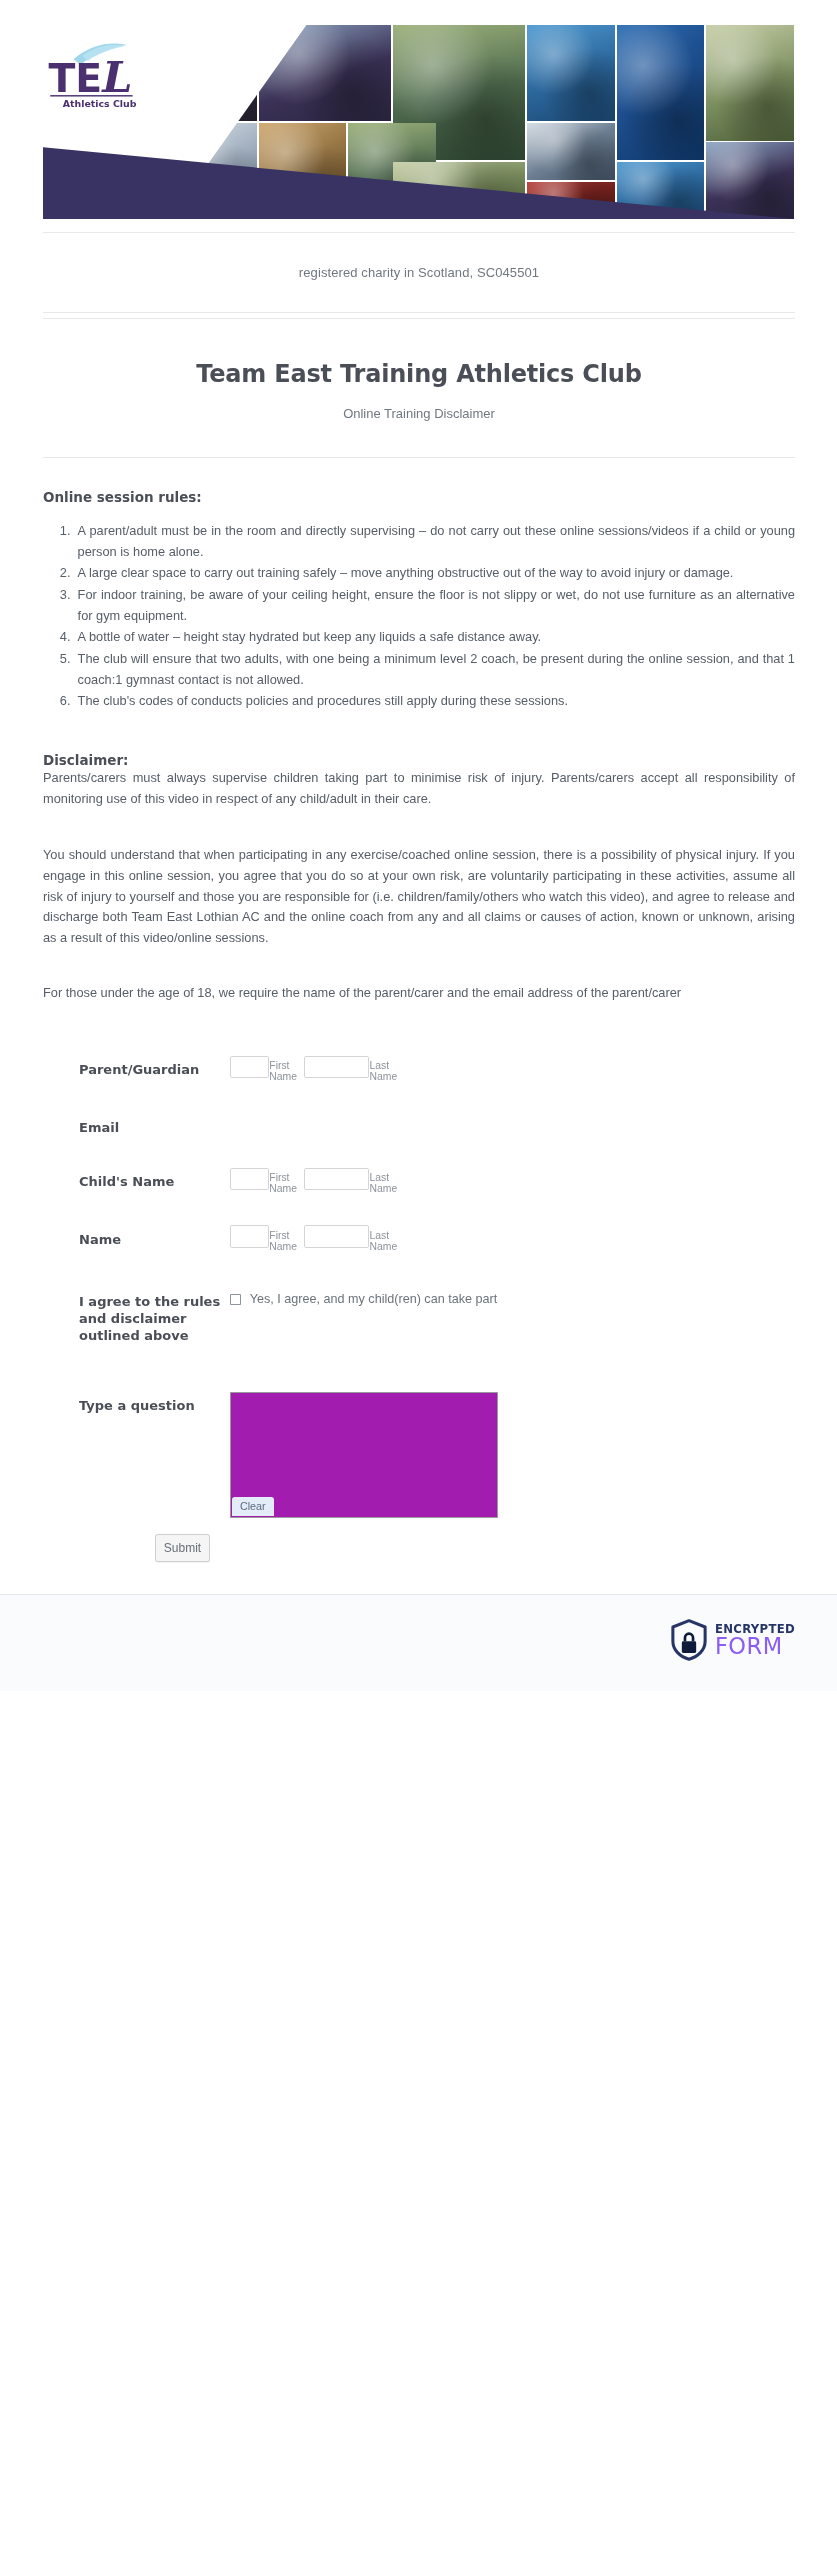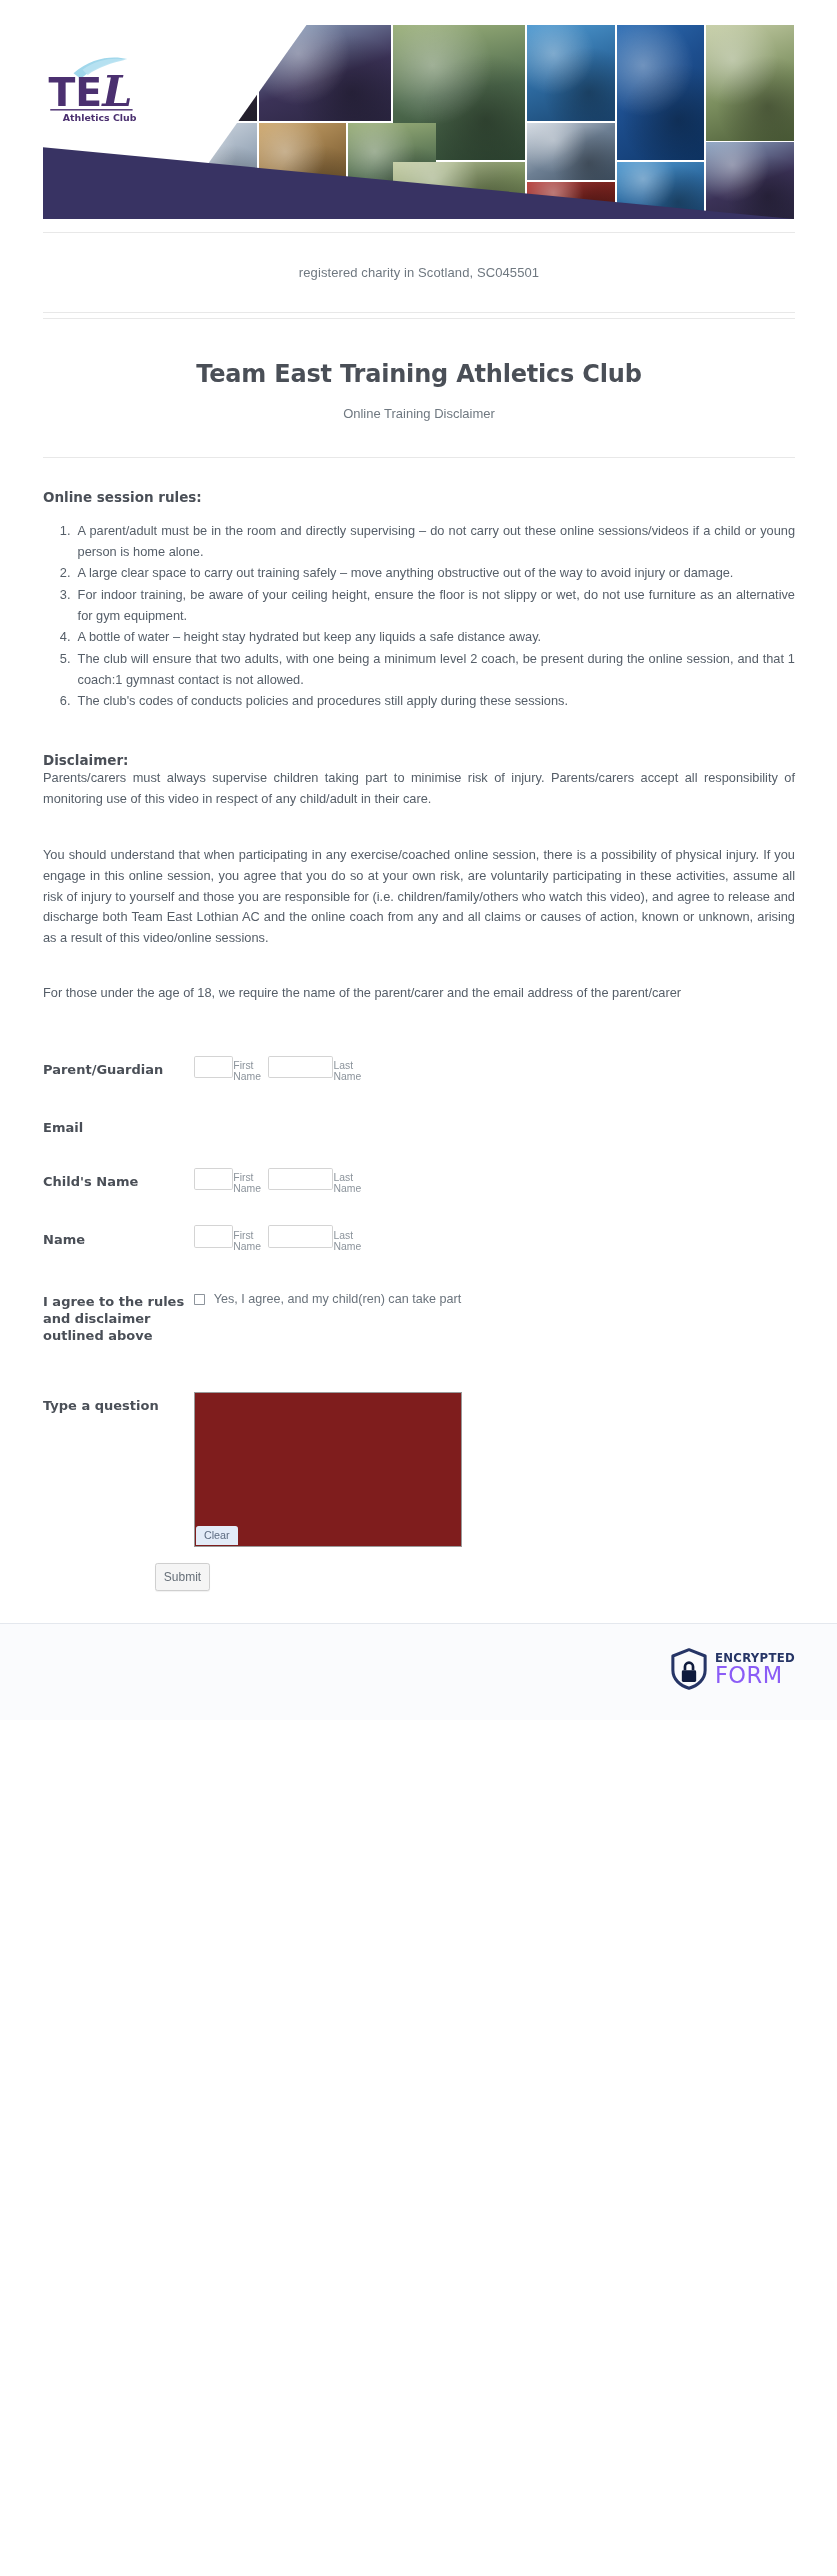--- a/index.html
+++ b/index.html
@@ -67,21 +67,21 @@
     top: 25px;
     width: 751px;
     height: 194px;
     background: #383363;
     clip-path: polygon(0% 63%, 100% 100%, 100% 100%, 0% 100%);
   }
 
   .logo {
     position: absolute;
     left: 41px;
-    top: 50px;
+    top: 36px;
     width: 108px;
     height: 77px;
     z-index: 5;
   }
 
   
   .divider {
     height: 0.9px;
     background: #e8e8e8;
     margin: 0 43px;
@@ -148,20 +148,21 @@
     color: #555e68;
     text-align: justify;
     margin: 0;
   }
   .para.spaced { margin-top: 36px; }
   .para.spaced-lg { margin-top: 34px; }
 
   
   .form {
     padding: 52px 20px 0 43px;
+    margin-left: 36px;
   }
   .field-row {
     display: flex;
     align-items: flex-start;
     margin-bottom: 31px;
   }
   .field-label {
     width: 151px;
     flex: 0 0 151px;
     font-family: "DejaVu Sans", sans-serif;
@@ -221,23 +222,23 @@
   .check-text {
     font-size: 12.6px;
     color: #6a737c;
     line-height: 1.3;
   }
 
   
   .sig-wrap { position: relative; width: 268px; }
   .sig-box {
     width: 268px;
-    height: 155px;
+    height: 126px;
     border: 0.9px solid #9a9a9a;
-    background: #7f1d1d;
+    background: #a21caf;
     position: relative;
   }
   .sig-clear {
     position: absolute;
     left: 0.9px;
     bottom: 0.9px;
     background: #e3ecf8;
     color: #5c6b80;
     font-size: 10.8px;
     padding: 2.7px 8px 3.6px 8px;

